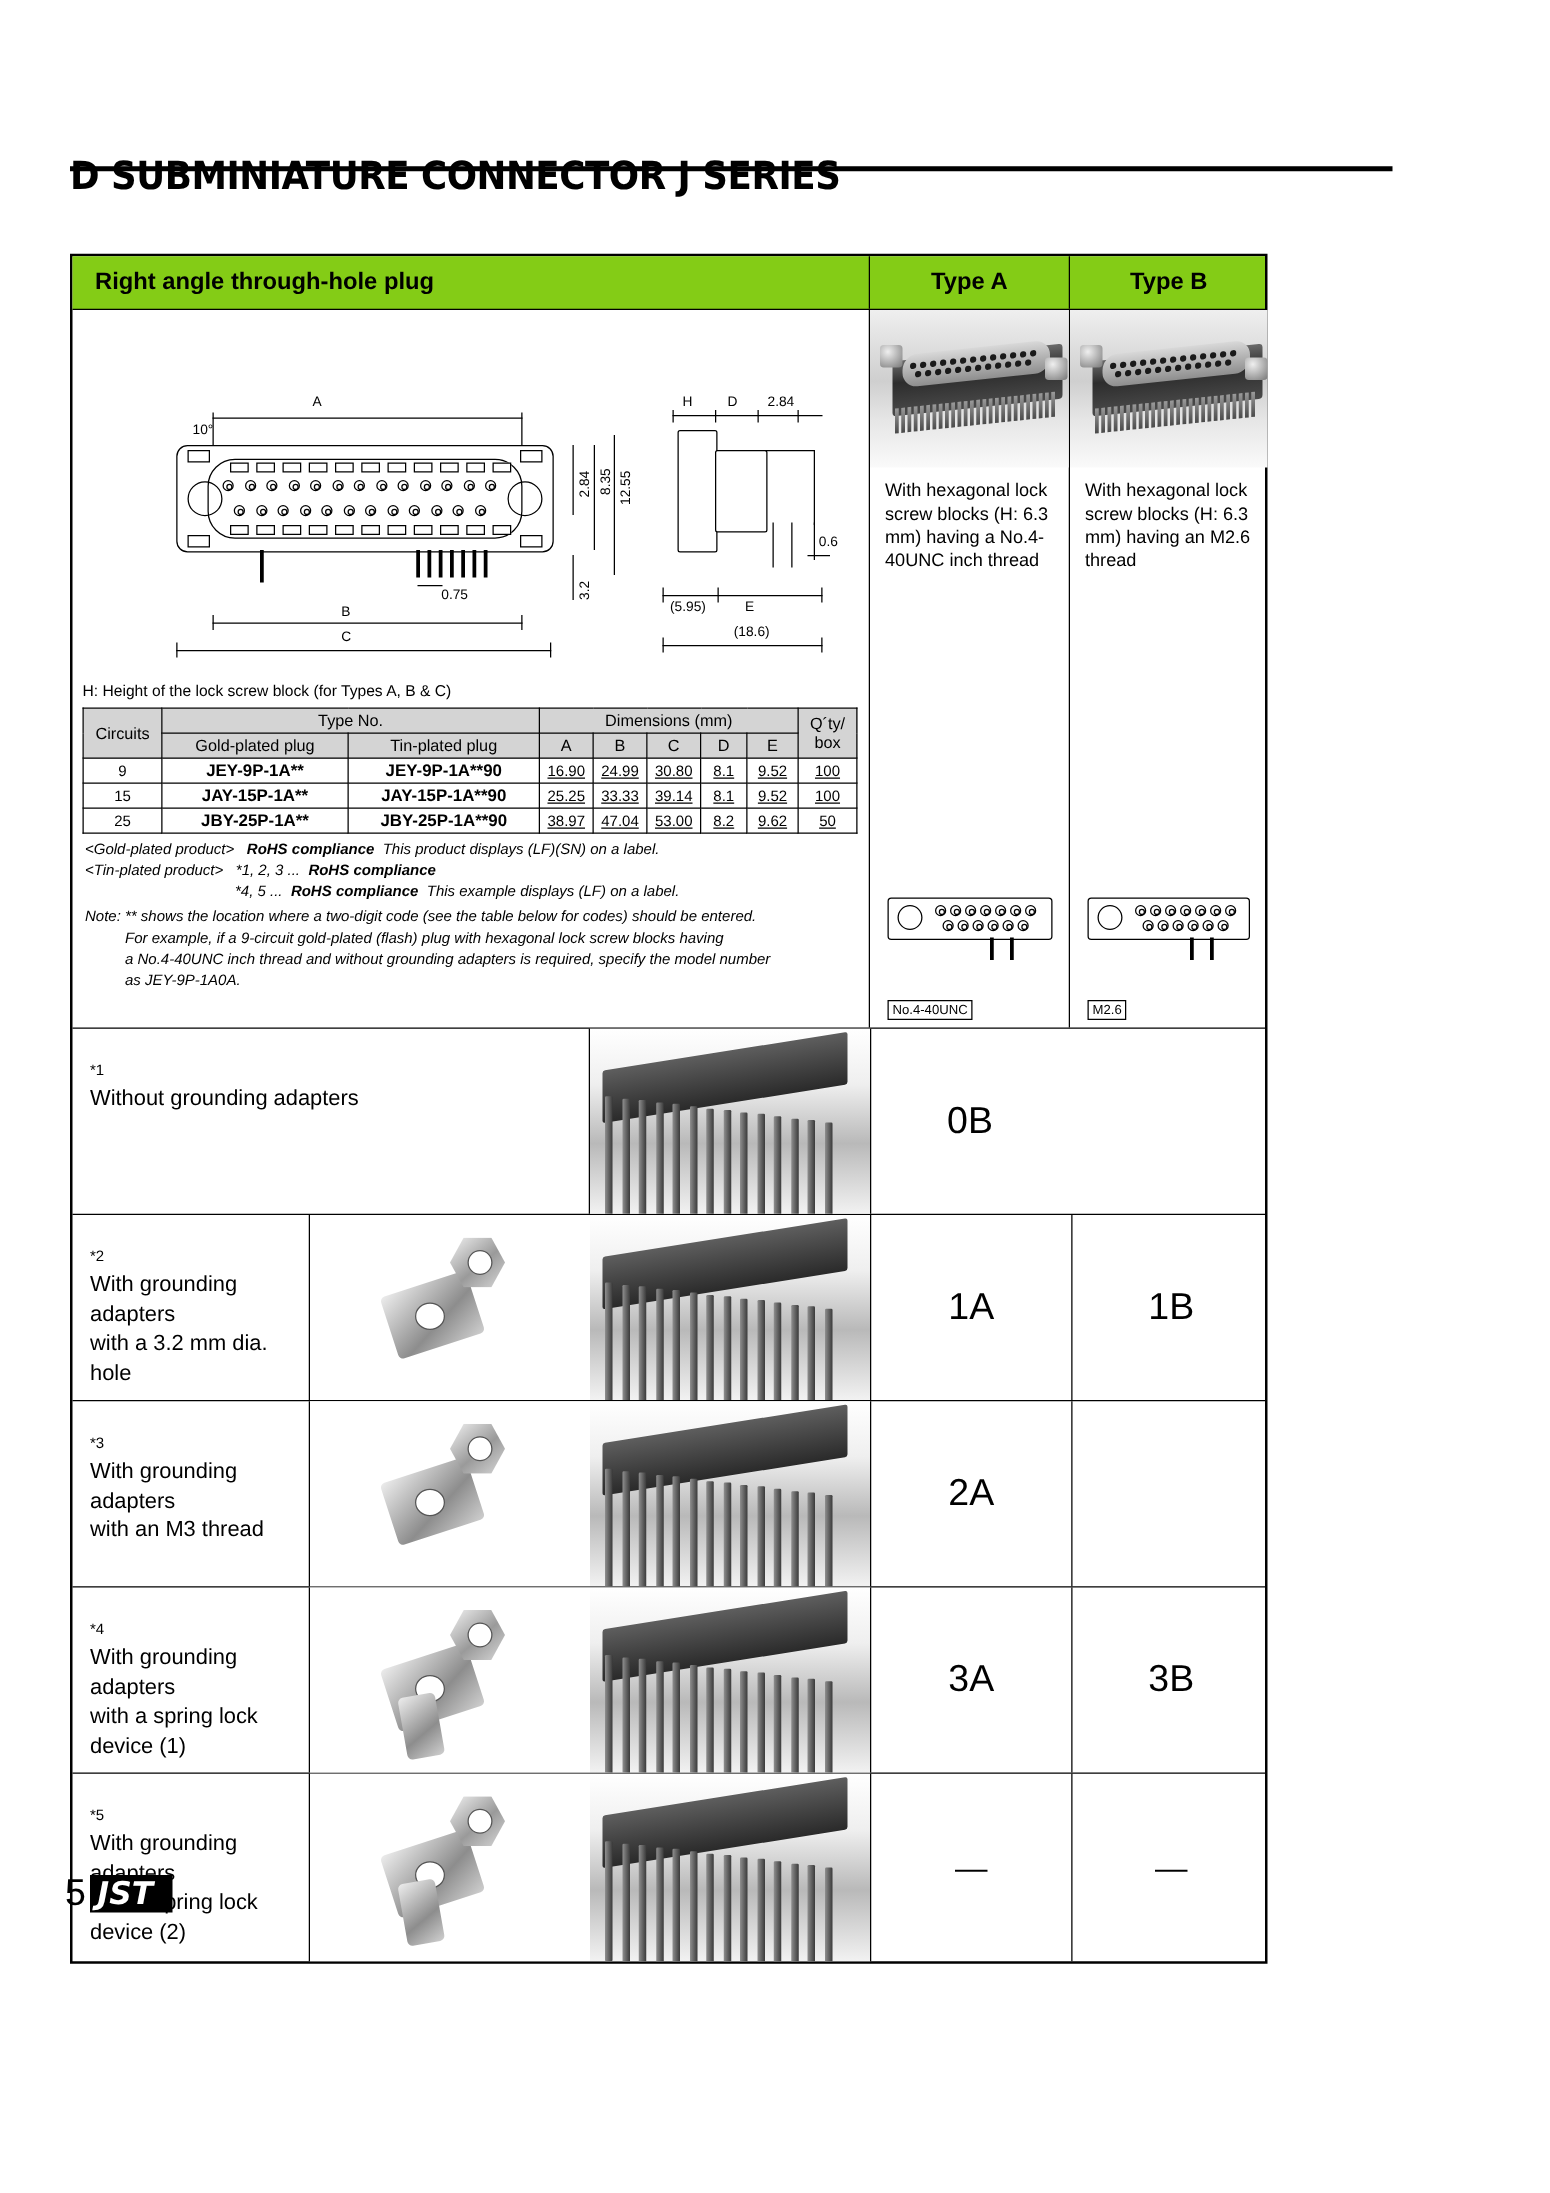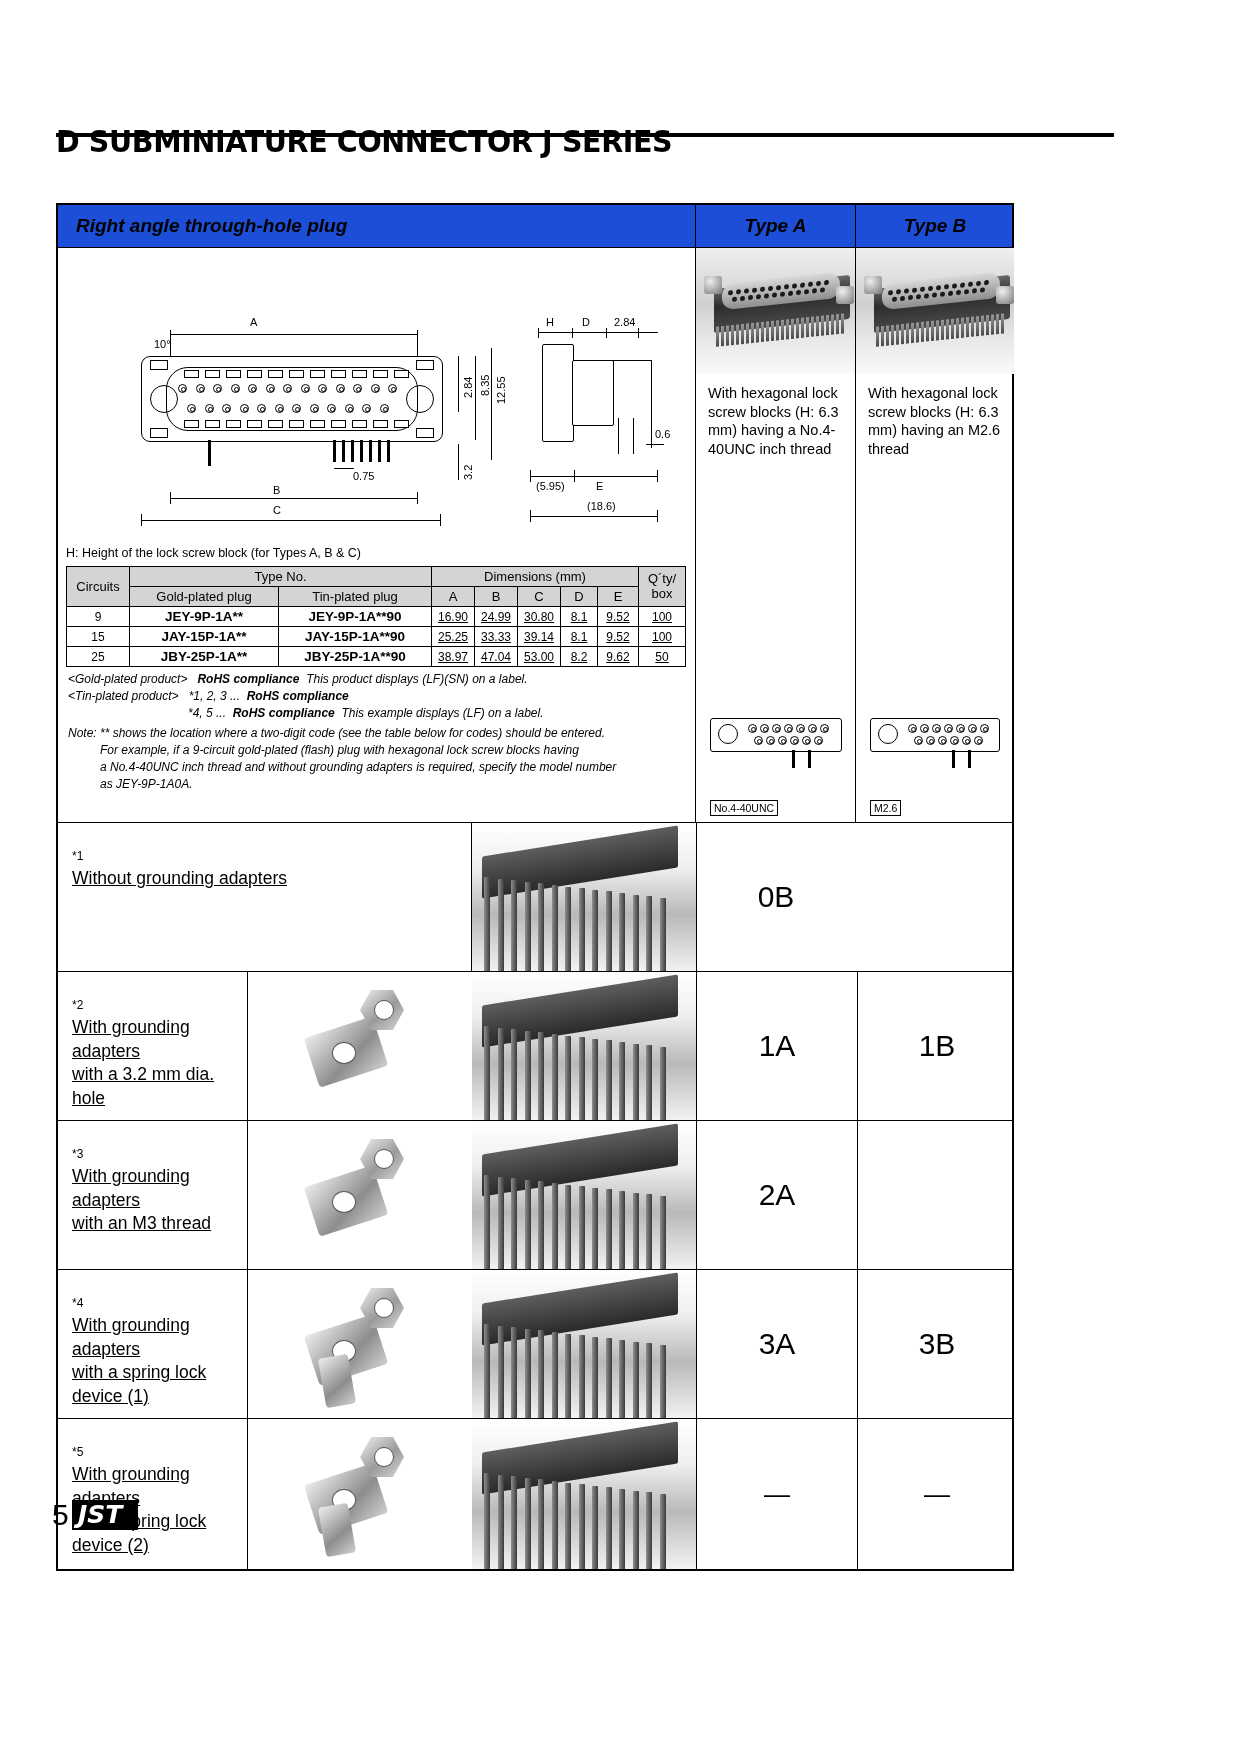--- a/index.html
+++ b/index.html
@@ -17,21 +17,21 @@
 
   
   .grid{position:absolute;left:56px;top:203px;width:958px;border:2px solid #000;
         box-sizing:border-box;}
   .row{display:flex;border-bottom:1.5px solid #000;}
   .row:last-child{border-bottom:none;}
   .cell{box-sizing:border-box;border-right:1.5px solid #000;position:relative;}
   .cell:last-child{border-right:none;}
 
   
-  .hdr{background:#1d4ed8;height:42px;font-style:italic;}
+  .hdr{background:#84cc16;height:42px;}
   .hdr .cell{display:flex;align-items:center;}
   .hdr-title{flex:0 0 638px;padding-left:18px;font-size:19px;font-weight:bold;}
   .hdr-a{flex:0 0 160px;justify-content:center;font-size:19px;font-weight:bold;}
   .hdr-b{flex:0 0 158px;justify-content:center;font-size:19px;font-weight:bold;}
 
   
   .spec-left{flex:0 0 638px;padding:0;}
   .spec-a{flex:0 0 160px;}
   .spec-b{flex:0 0 158px;}
 
@@ -86,21 +86,21 @@
   .ph-pins i{position:absolute;top:0;width:3px;height:20px;
              background:linear-gradient(#9a9a9a,#4a4a4a);}
   .ph-screw{position:absolute;width:18px;height:18px;border-radius:3px;
             background:radial-gradient(circle at 35% 30%,#efefef,#777);}
 
   
   .vrow{display:flex;border-bottom:1.5px solid #000;}
   .v-desc{flex:0 0 414px;position:relative;padding:26px 0 0 14px;box-sizing:border-box;
           border-right:1.5px solid #000;}
   .v-star{font-size:12px;margin-bottom:4px;}
-  .v-label{font-size:17.5px;line-height:1.35;text-decoration:underline;}
+  .v-label{font-size:17.5px;line-height:1.35;}
   .v-code{flex:0 0 160px;display:flex;align-items:center;justify-content:center;
           font-size:30px;border-right:1.5px solid #000;}
   .v-codeb{flex:0 0 158px;display:flex;align-items:center;justify-content:center;
            font-size:30px;}
   .v-photo{flex:0 0 224px;border-right:1.5px solid #000;position:relative;overflow:hidden;
            background:linear-gradient(#fff 0%,#efefef 30%,#b9b9b9 62%,#f2f2f2 100%);}
 
   .rightangle{position:absolute;left:6px;top:14px;width:206px;height:150px;}
   .ra-top{position:absolute;left:4px;top:4px;width:196px;height:42px;
           background:linear-gradient(#5e5e5e,#2a2a2a);transform:skewY(-9deg);border-radius:2px;}

